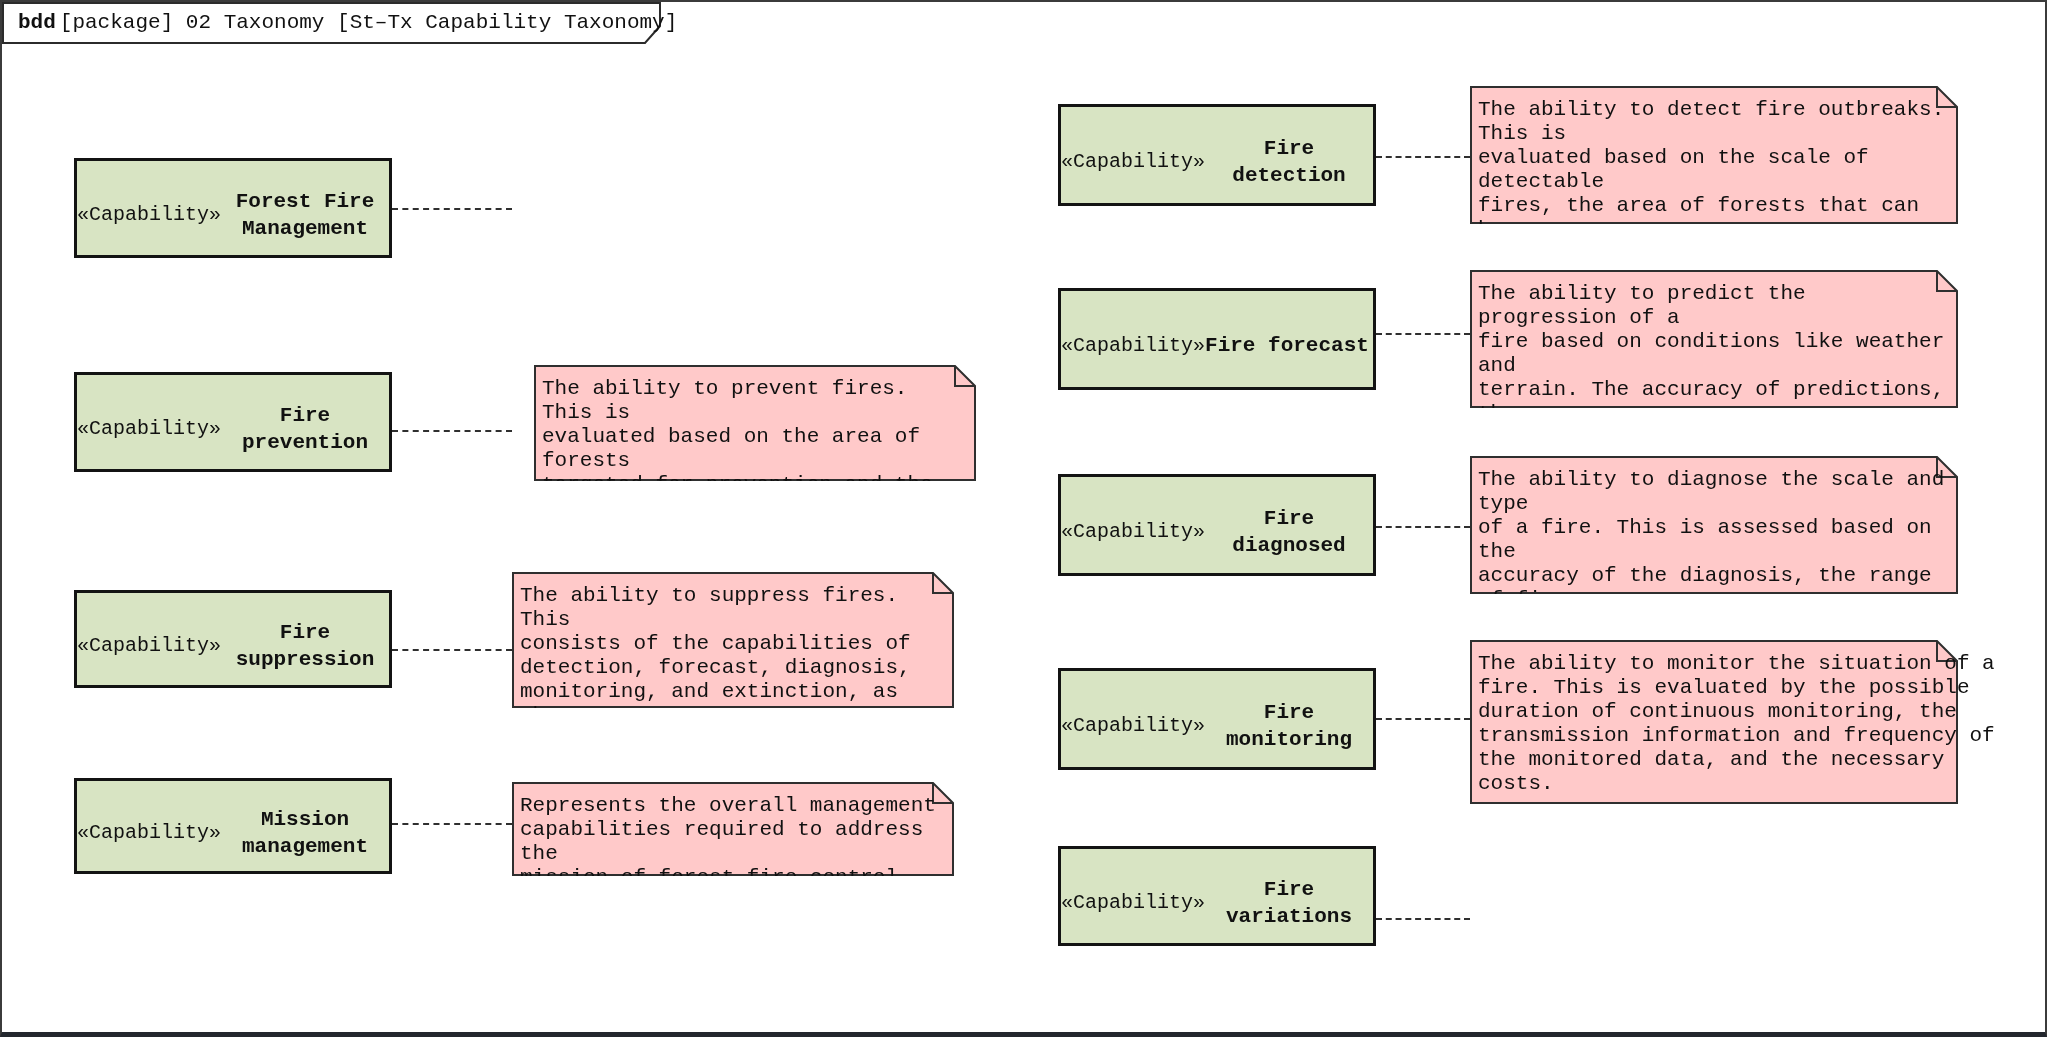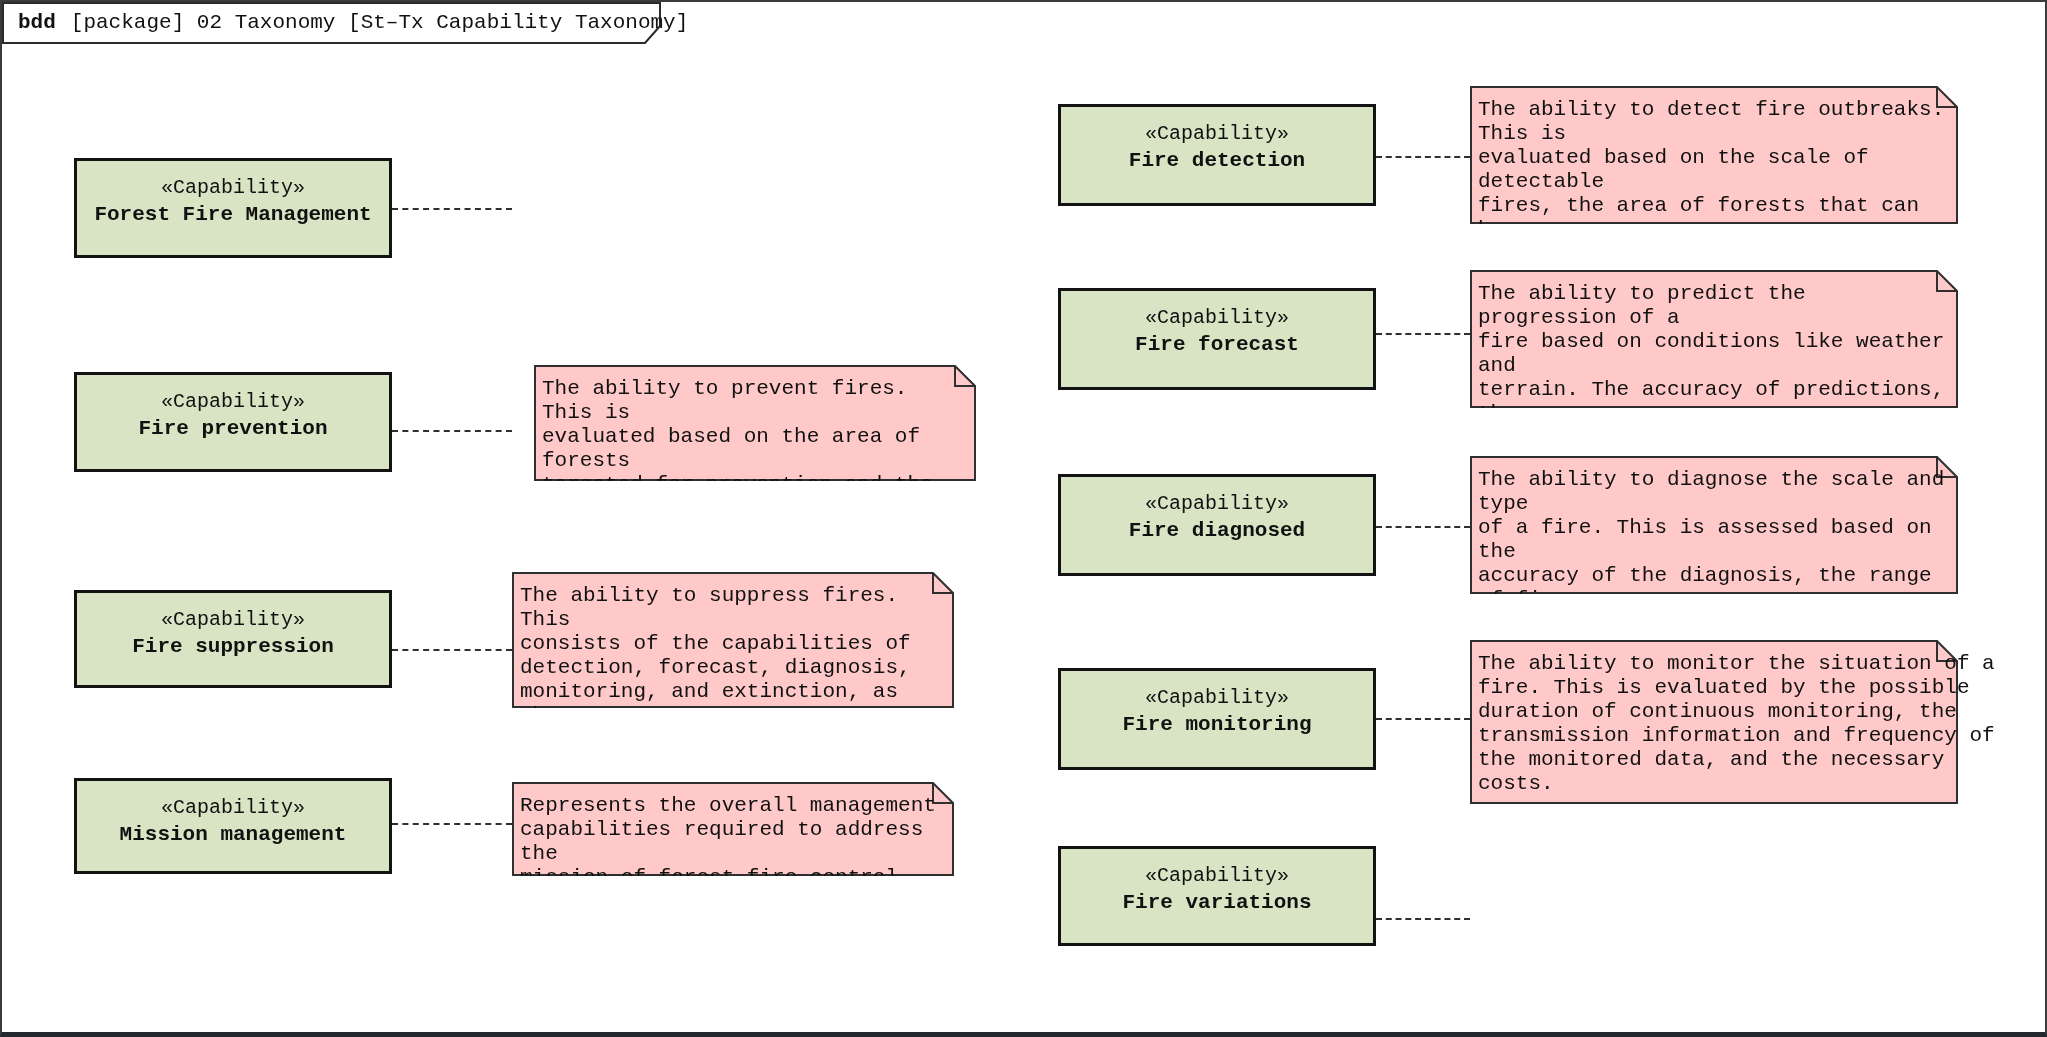--- a/index.html
+++ b/index.html
@@ -28,29 +28,29 @@
   .frame-tab .tab-text {
     position: absolute;
     top: 0; left: 16px;
     height: 41px;
     display: flex;
     align-items: center;
     font-size: 21px;
     white-space: nowrap;
   }
   .tab-text .kw { font-weight: bold; }
-  .tab-text .rest { margin-left: 15px; }
+  .tab-text .rest { margin-left: 4px; }
 
   
   .cap-box {
     position: absolute;
     background: #d8e4c3;
     border: 3px solid #131313;
     display: flex;
-    flex-direction: column;
+    flex-direction: row;
     align-items: center;
     padding-top: 13px;
     line-height: 27px;
     text-align: center;
   }
   .cap-box .stereo { font-size: 20px; }
   .cap-box .cap-name { font-size: 21px; font-weight: bold; }
 
   
   .connector {

